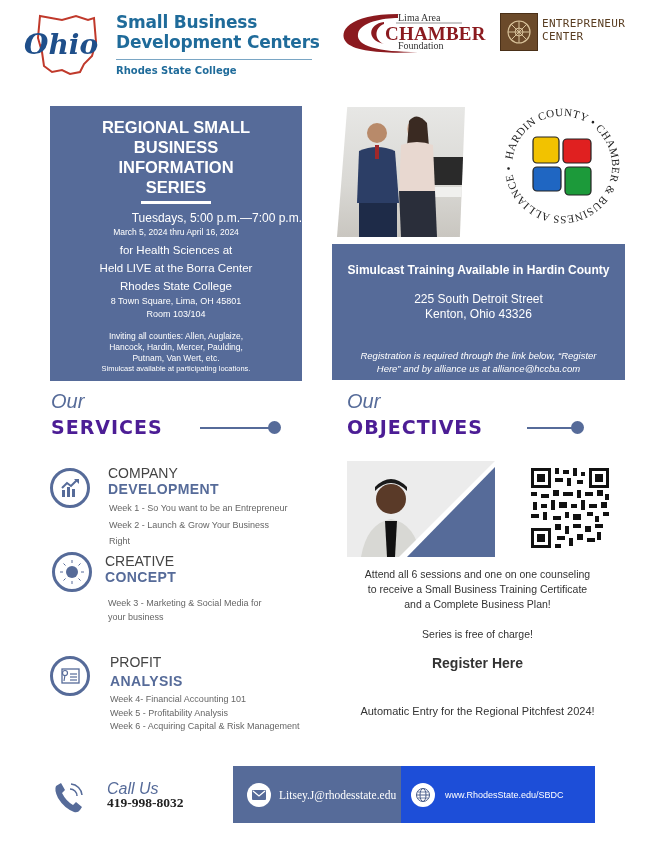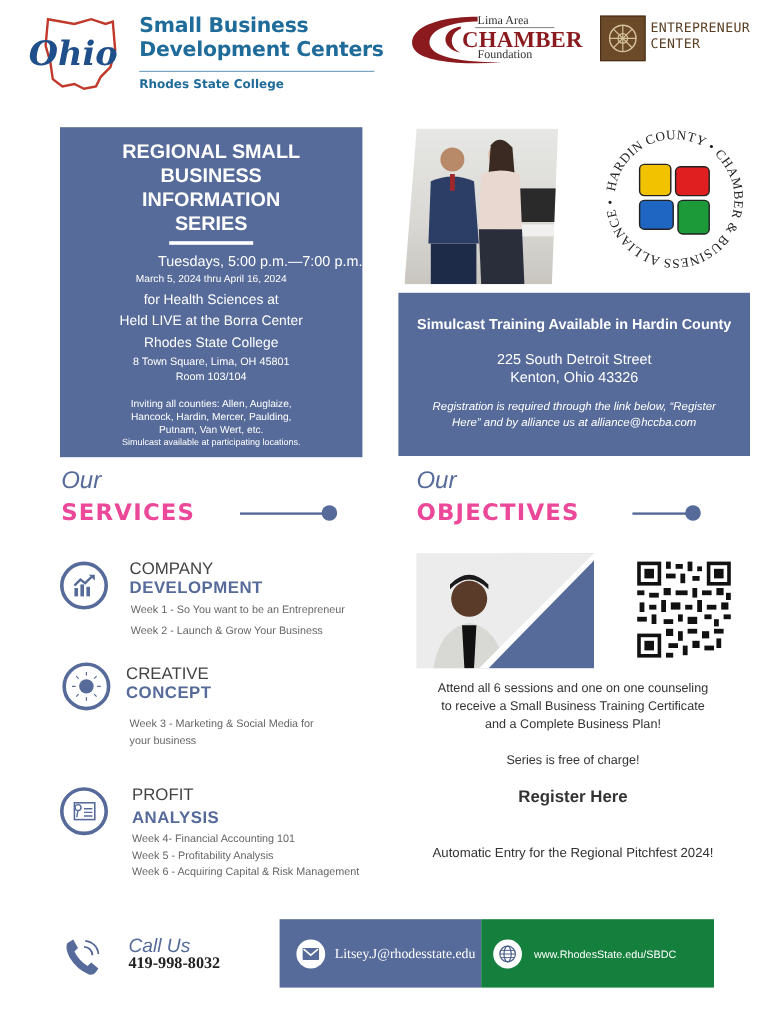--- a/index.html
+++ b/index.html
@@ -37,25 +37,25 @@
   
   .photo1 { left: 337px; top: 107px; width: 128px; height: 130px; clip-path: polygon(8% 0, 100% 0, 96% 100%, 0 100%); background: linear-gradient(180deg,#e7e7e5 0%, #d9d8d4 60%, #c9c6c0 100%); overflow:hidden; }
 
   
   .hardin-logo { left: 503px; top: 107px; width: 118px; height: 118px; }
 
   
   .sim-box { left: 332px; top: 244px; width: 293px; height: 136px; background: #566b99; color: #fff; text-align: center; }
   .sim-title { margin-top: 19px; font-weight: bold; font-size: 12px; }
   .sim-addr { margin-top: 15px; font-size: 12px; line-height: 15px; }
-  .sim-note { margin-top: 11px; font-size: 9.5px; font-style: italic; line-height: 13px; }
+  .sim-note { margin-top: 27px; font-size: 9.5px; font-style: italic; line-height: 13px; }
 
   
   .sec-our { font-style: italic; font-size: 20px; color: #566b99; }
-  .sec-big { font-family: "DejaVu Sans", sans-serif; font-weight: bold; font-size: 19px; color: #ec4899; letter-spacing: 1px; }
+  .sec-big { font-family: "DejaVu Sans", sans-serif; font-weight: bold; font-size: 19px; color: #4c1d95; letter-spacing: 1px; }
   .sec-line { height: 2px; background: #566b99; }
   .sec-dot { width: 13px; height: 13px; border-radius: 50%; background: #566b99; }
 
   
   .svc-icon { width: 40px; height: 40px; border: 3px solid #566b99; border-radius: 50%; display:flex; align-items:center; justify-content:center; }
   .svc-h1 { font-size: 14px; color: #444; }
   .svc-h2 { font-weight: bold; font-size: 14px; color: #566b99; letter-spacing: 0.4px; }
   .svc-item { font-size: 9px; color: #666; line-height: 16.5px; }
   .svc-item2 { font-size: 9px; color: #666; line-height: 13.5px; }
 
@@ -63,21 +63,21 @@
   .photo2 { left: 347px; top: 461px; width: 148px; height: 96px; overflow:hidden; background: linear-gradient(90deg,#f3f3f3,#dedede); }
   .qr { left: 529px; top: 466px; width: 82px; height: 84px; }
   .obj-text { left: 345px; width: 265px; text-align: center; font-size: 10.5px; color: #333; line-height: 15px; }
   .reg-link { font-weight: bold; font-size: 14px; color: #333; }
 
   
   .call-label { left: 107px; top: 780px; font-style: italic; font-size: 16px; color: #566b99; }
   .call-num { left: 107px; top: 795px; font-family: "Liberation Serif", serif; font-weight: bold; font-size: 13.5px; color: #222; }
   .foot-bar { left: 233px; top: 766px; width: 362px; height: 57px; display: flex; }
   .foot-email { width: 168px; background: #566b99; display:flex; align-items:center; padding-left: 14px; }
-  .foot-web { flex: 1; background: #15803d; display:flex; align-items:center; padding-left: 10px; }
+  .foot-web { flex: 1; background: #1d4ed8; display:flex; align-items:center; padding-left: 10px; }
   .foot-circle { width: 24px; height: 24px; border-radius: 50%; background: #fff; display:flex; align-items:center; justify-content:center; flex: none; }
   .foot-email-txt { font-family: "Liberation Serif", serif; font-size: 11.5px; color: #fff; margin-left: 8px; white-space: nowrap; }
   .foot-web-txt { font-size: 9px; color: #fff; margin-left: 10px; white-space: nowrap; }
 </style>
 </head>
 <body>
 
 <div class="abs sbdc-logo">
   <svg width="90" height="68" viewBox="0 0 90 68" style="position:absolute;left:0;top:0">
     <path d="M18 4 L40 8 L54 4 L66 8 L72 6 L74 30 L70 44 L62 52 L58 60 L48 62 L40 58 L30 60 L22 54 L20 40 L16 26 Z" fill="none" stroke="#c0392b" stroke-width="2"></path>
@@ -202,20 +202,21 @@
     <rect x="13" y="12" width="3" height="8" fill="#566b99"></rect>
     <polyline points="3,11 8,6 12,9 18,3" fill="none" stroke="#566b99" stroke-width="2"></polyline>
     <polygon points="15,2 20,2 20,7" fill="#566b99"></polygon>
   </svg>
 </div>
 <div class="abs svc-h1" style="left:108px; top:465px;">COMPANY</div>
 <div class="abs svc-h2" style="left:108px; top:481px;">DEVELOPMENT</div>
 <div class="abs" style="left:109px; top:500px;">
   <div class="svc-item">Week 1 - So You want to be an Entrepreneur</div>
   <div class="svc-item">Week 2 - Launch &amp; Grow Your Business</div>
+  <div class="svc-item">Right</div>
 </div>
 
 <div class="abs svc-icon" style="left:52px; top:552px;">
   <svg width="26" height="26" viewBox="0 0 26 26">
     <circle cx="13" cy="13" r="6" fill="#566b99"></circle>
     <g stroke="#566b99" stroke-width="1">
       <line x1="13" y1="1" x2="13" y2="4"></line>
         <line x1="13" y1="22" x2="13" y2="25"></line>
       <line x1="1" y1="13" x2="4" y2="13"></line>
         <line x1="22" y1="13" x2="25" y2="13"></line>

